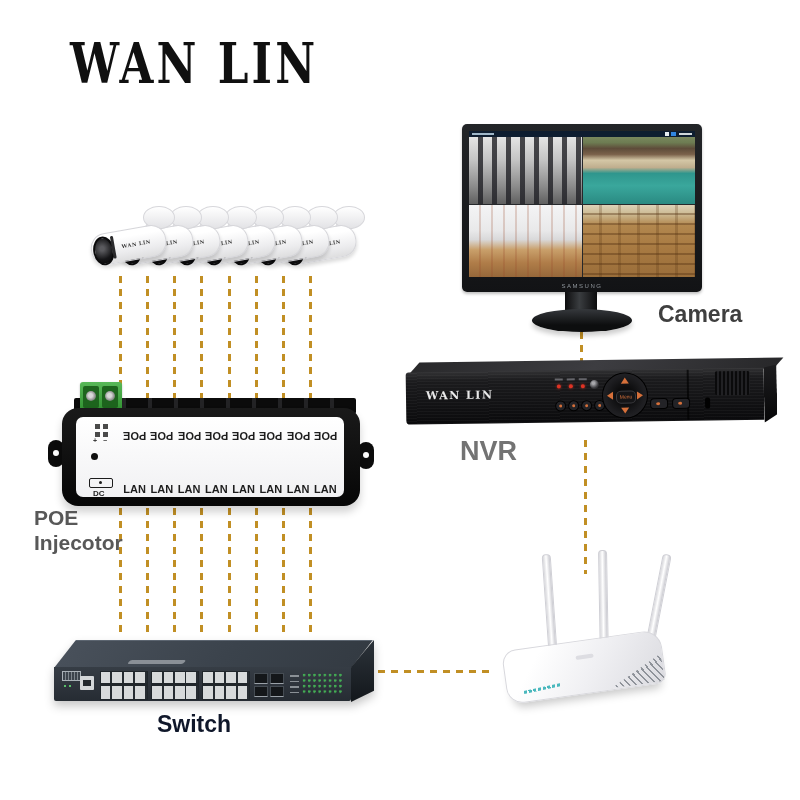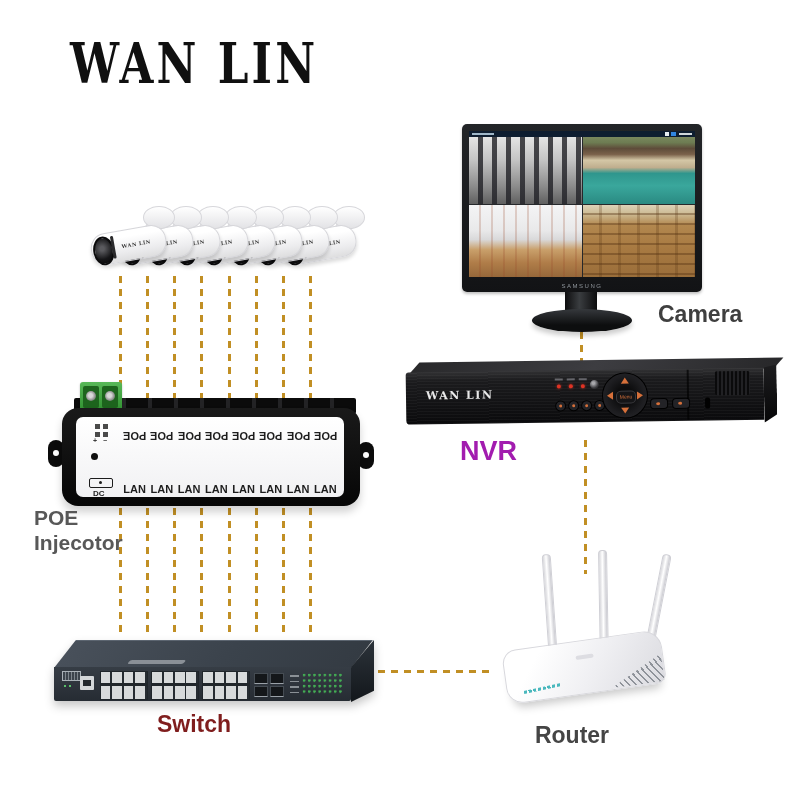--- a/index.html
+++ b/index.html
@@ -6,23 +6,23 @@
   .stage{position:relative;width:800px;height:800px;background:#fff;overflow:hidden;
          font-family:"Liberation Sans",sans-serif;margin-left:16px;}
   .abs{position:absolute;}
 
   
   .logo{left:54px;top:30px;font-family:"DejaVu Serif",serif;font-weight:700;font-size:56px;
         color:#101010;letter-spacing:4px;transform:scaleX(.78);transform-origin:left top;}
   .lbl{color:#4e4e4e;font-weight:700;}
   .cam-lbl{left:100px;top:167px;width:200px;text-align:center;font-size:21px;font-weight:600;color:#4f4f4f;}
   .mon-lbl{left:642px;top:301px;font-size:23px;color:#3f3f3f;}
-  .nvr-lbl{left:444px;top:436px;font-size:27px;color:#a21caf;}
+  .nvr-lbl{left:444px;top:436px;font-size:27px;color:#737373;}
   .inj-lbl{left:18px;top:505px;font-size:21px;font-weight:600;color:#585858;line-height:25px;}
-  .sw-lbl{left:128px;top:711px;width:100px;text-align:center;font-size:23px;color:#7f1d1d;}
+  .sw-lbl{left:128px;top:711px;width:100px;text-align:center;font-size:23px;color:#0f172a;}
   .rt-lbl{left:506px;top:722px;width:100px;text-align:center;font-size:23px;color:#454545;}
 
   
   .vd{position:absolute;width:3px;
       background-image:repeating-linear-gradient(180deg,var(--dash,#c18f24) 0 7px,transparent 7px 13px);}
   .hd{position:absolute;height:3px;
       background-image:repeating-linear-gradient(90deg,var(--dash,#c18f24) 0 7px,transparent 7px 13px);}
 
   
   .camera{position:absolute;top:206px;width:88px;height:86px;}
@@ -395,15 +395,14 @@
 
   <div class="abs antenna" style="left:533px;top:554px;height:104px;transform:rotate(-4deg)"></div>
   <div class="abs antenna" style="left:584px;top:550px;height:112px;transform:rotate(-1deg)"></div>
   <div class="abs antenna" style="left:622px;top:552px;height:128px;transform:rotate(11deg)"></div>
   <div class="abs ant-hinge"></div>
   <div class="abs router-body">
     <span class="router-logo-mark"></span>
     <span class="router-leds"></span>
     <span class="router-vents"></span>
   </div>
-  <div class="abs lbl rt-lbl">Router</div>
 
 </div>
 
 </body></html>

